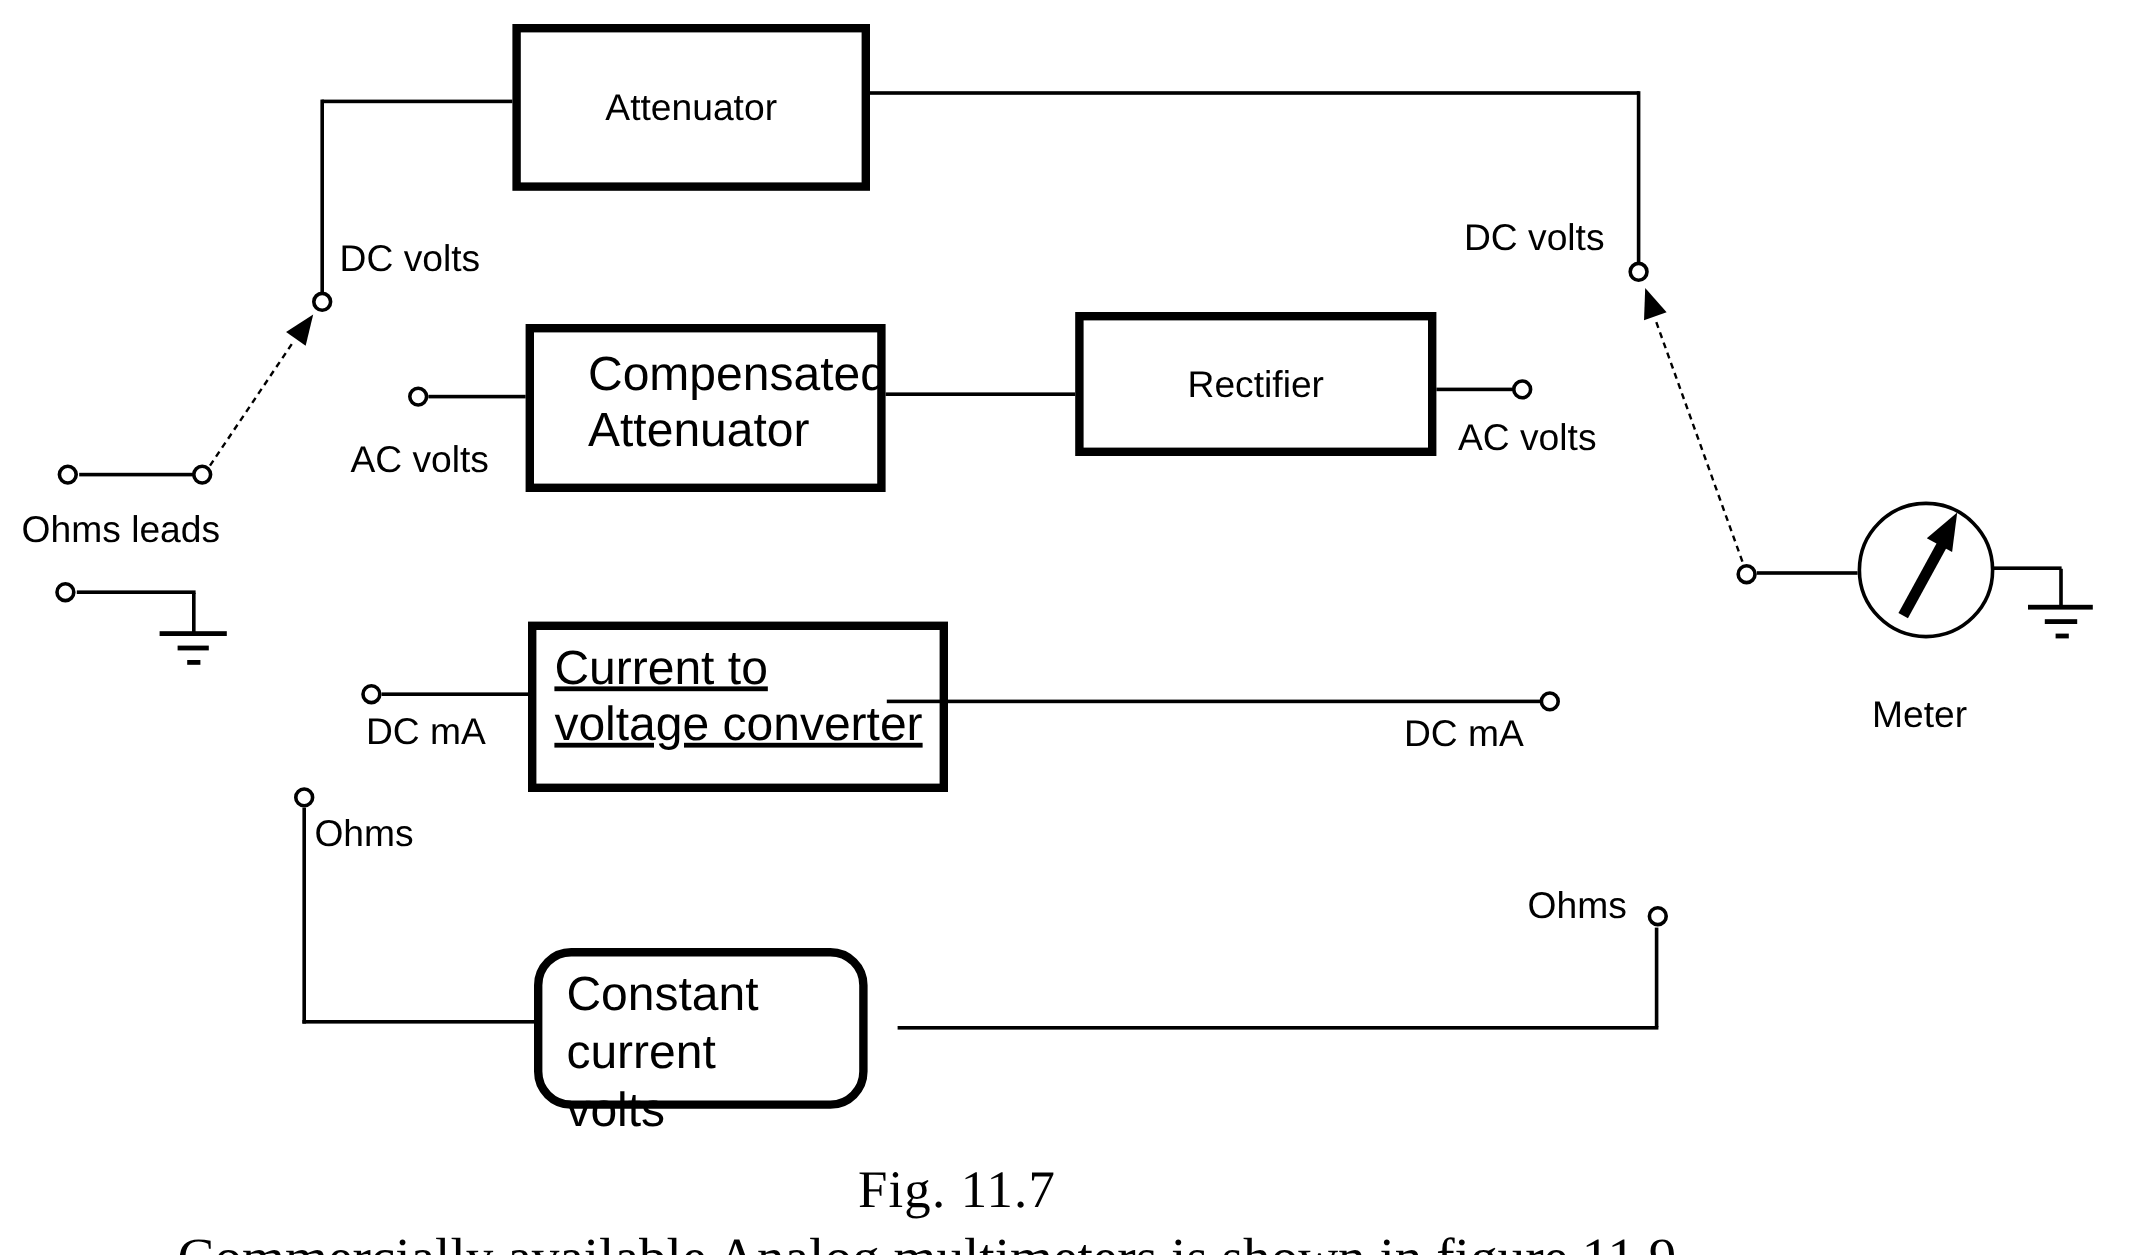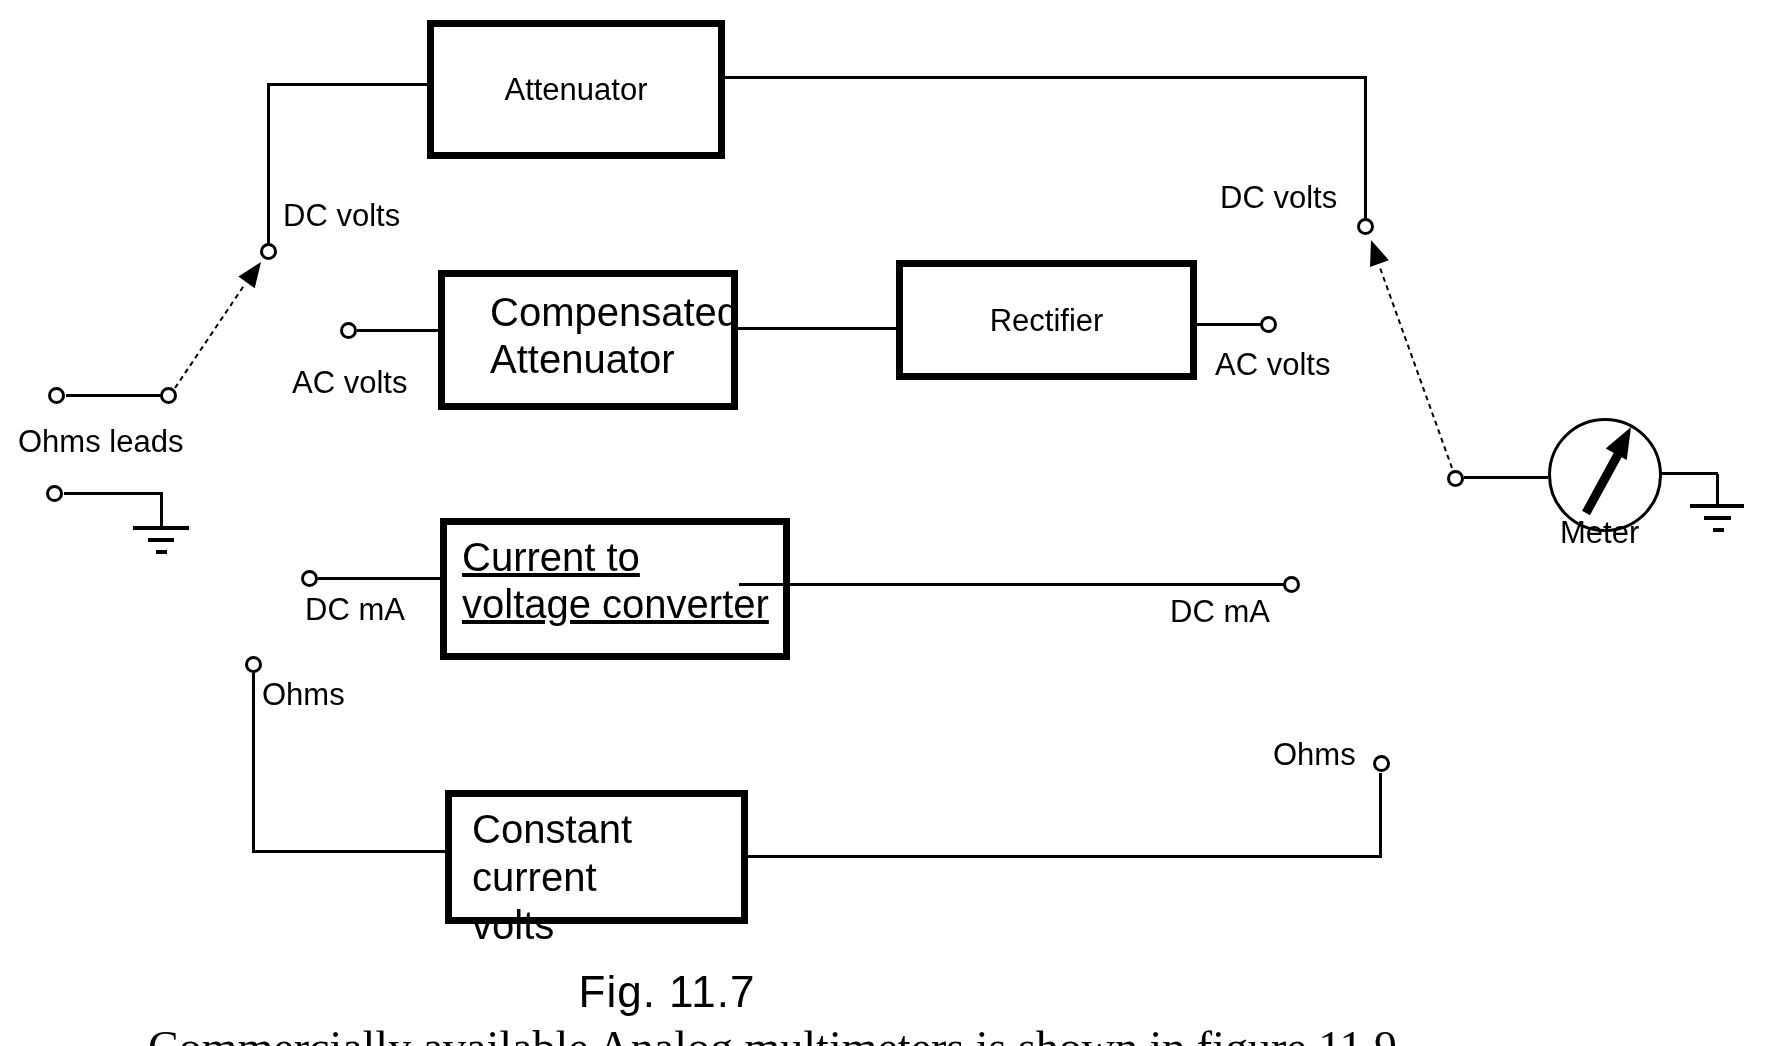--- a/index.html
+++ b/index.html
@@ -49,23 +49,23 @@
     border-radius: 50%;
     background: #ffffff;
     box-sizing: border-box;
   }
   #overlay {
     position: absolute; left: 0; top: 0;
     pointer-events: none;
   }
   .caption {
     position: absolute;
-    left: 467px; top: 970px; width: 400px;
-    text-align: center;
-    font-family: Liberation Sans, sans-serif;
+    left: 480px; top: 970px; width: 400px;
+    text-align: right;
+    font-family: Liberation Serif, serif;
     font-size: 44px; line-height: 1;
     letter-spacing: 1px;
     white-space: nowrap;
   }
   .footer {
     position: absolute;
     left: 148px; top: 1022px;
     font-family: "Liberation Serif", "DejaVu Serif", serif;
     font-size: 46px; line-height: 1.15;
     white-space: nowrap;
@@ -91,21 +91,21 @@
     <div class="ctr">Rectifier</div>
   </div>
 
   <div class="box" style="left:440px; top:518px; width:350px; height:142px;text-decoration:underline;">
     <div class="lines" style="padding:9px 0 0 15px;">
       <div>Current to</div>
       <div>voltage converter</div>
     </div>
   </div>
 
-  <div class="box" style="left:445px; top:790px; width:303px; height:134px;">
+  <div class="box" style="left:445px; top:790px; width:278px; height:134px;border-radius:31px;">
     <div class="lines" style="padding:8px 0 0 20px; line-height:48px;">
       <div>Constant current</div>
       <div>volts</div>
     </div>
   </div>
 
   <div class="wire" style="left:268px; top:83px;  width:159px; height:3px;"></div>
   <div class="wire" style="left:267px; top:83px;  width:3px; height:161px;"></div>
   <div class="wire" style="left:725px; top:76px;  width:641px; height:3px;"></div>
   <div class="wire" style="left:1364px; top:76px; width:3px; height:143px;"></div>
@@ -170,18 +170,18 @@
 
   <div class="lbl" style="left:283px; top:200px;">DC volts</div>
   <div class="lbl" style="left:292px; top:367px;">AC volts</div>
   <div class="lbl" style="left:18px;  top:426px;">Ohms leads</div>
   <div class="lbl" style="left:305px; top:594px;">DC mA</div>
   <div class="lbl" style="left:262px; top:679px;">Ohms</div>
   <div class="lbl" style="left:1220px; top:182px;">DC volts</div>
   <div class="lbl" style="left:1215px; top:349px;">AC volts</div>
   <div class="lbl" style="left:1170px; top:596px;">DC mA</div>
   <div class="lbl" style="left:1273px; top:739px;">Ohms</div>
-  <div class="lbl" style="left:1560px; top:517px;">Meter</div>
+  <div class="lbl" style="left:1560px; top:580px;">Meter</div>
 
   <div class="caption">Fig. 11.7</div>
   <div class="footer">Commercially available Analog multimeters is shown in figure 11.9</div>
 
 </div>
 
 </body></html>

